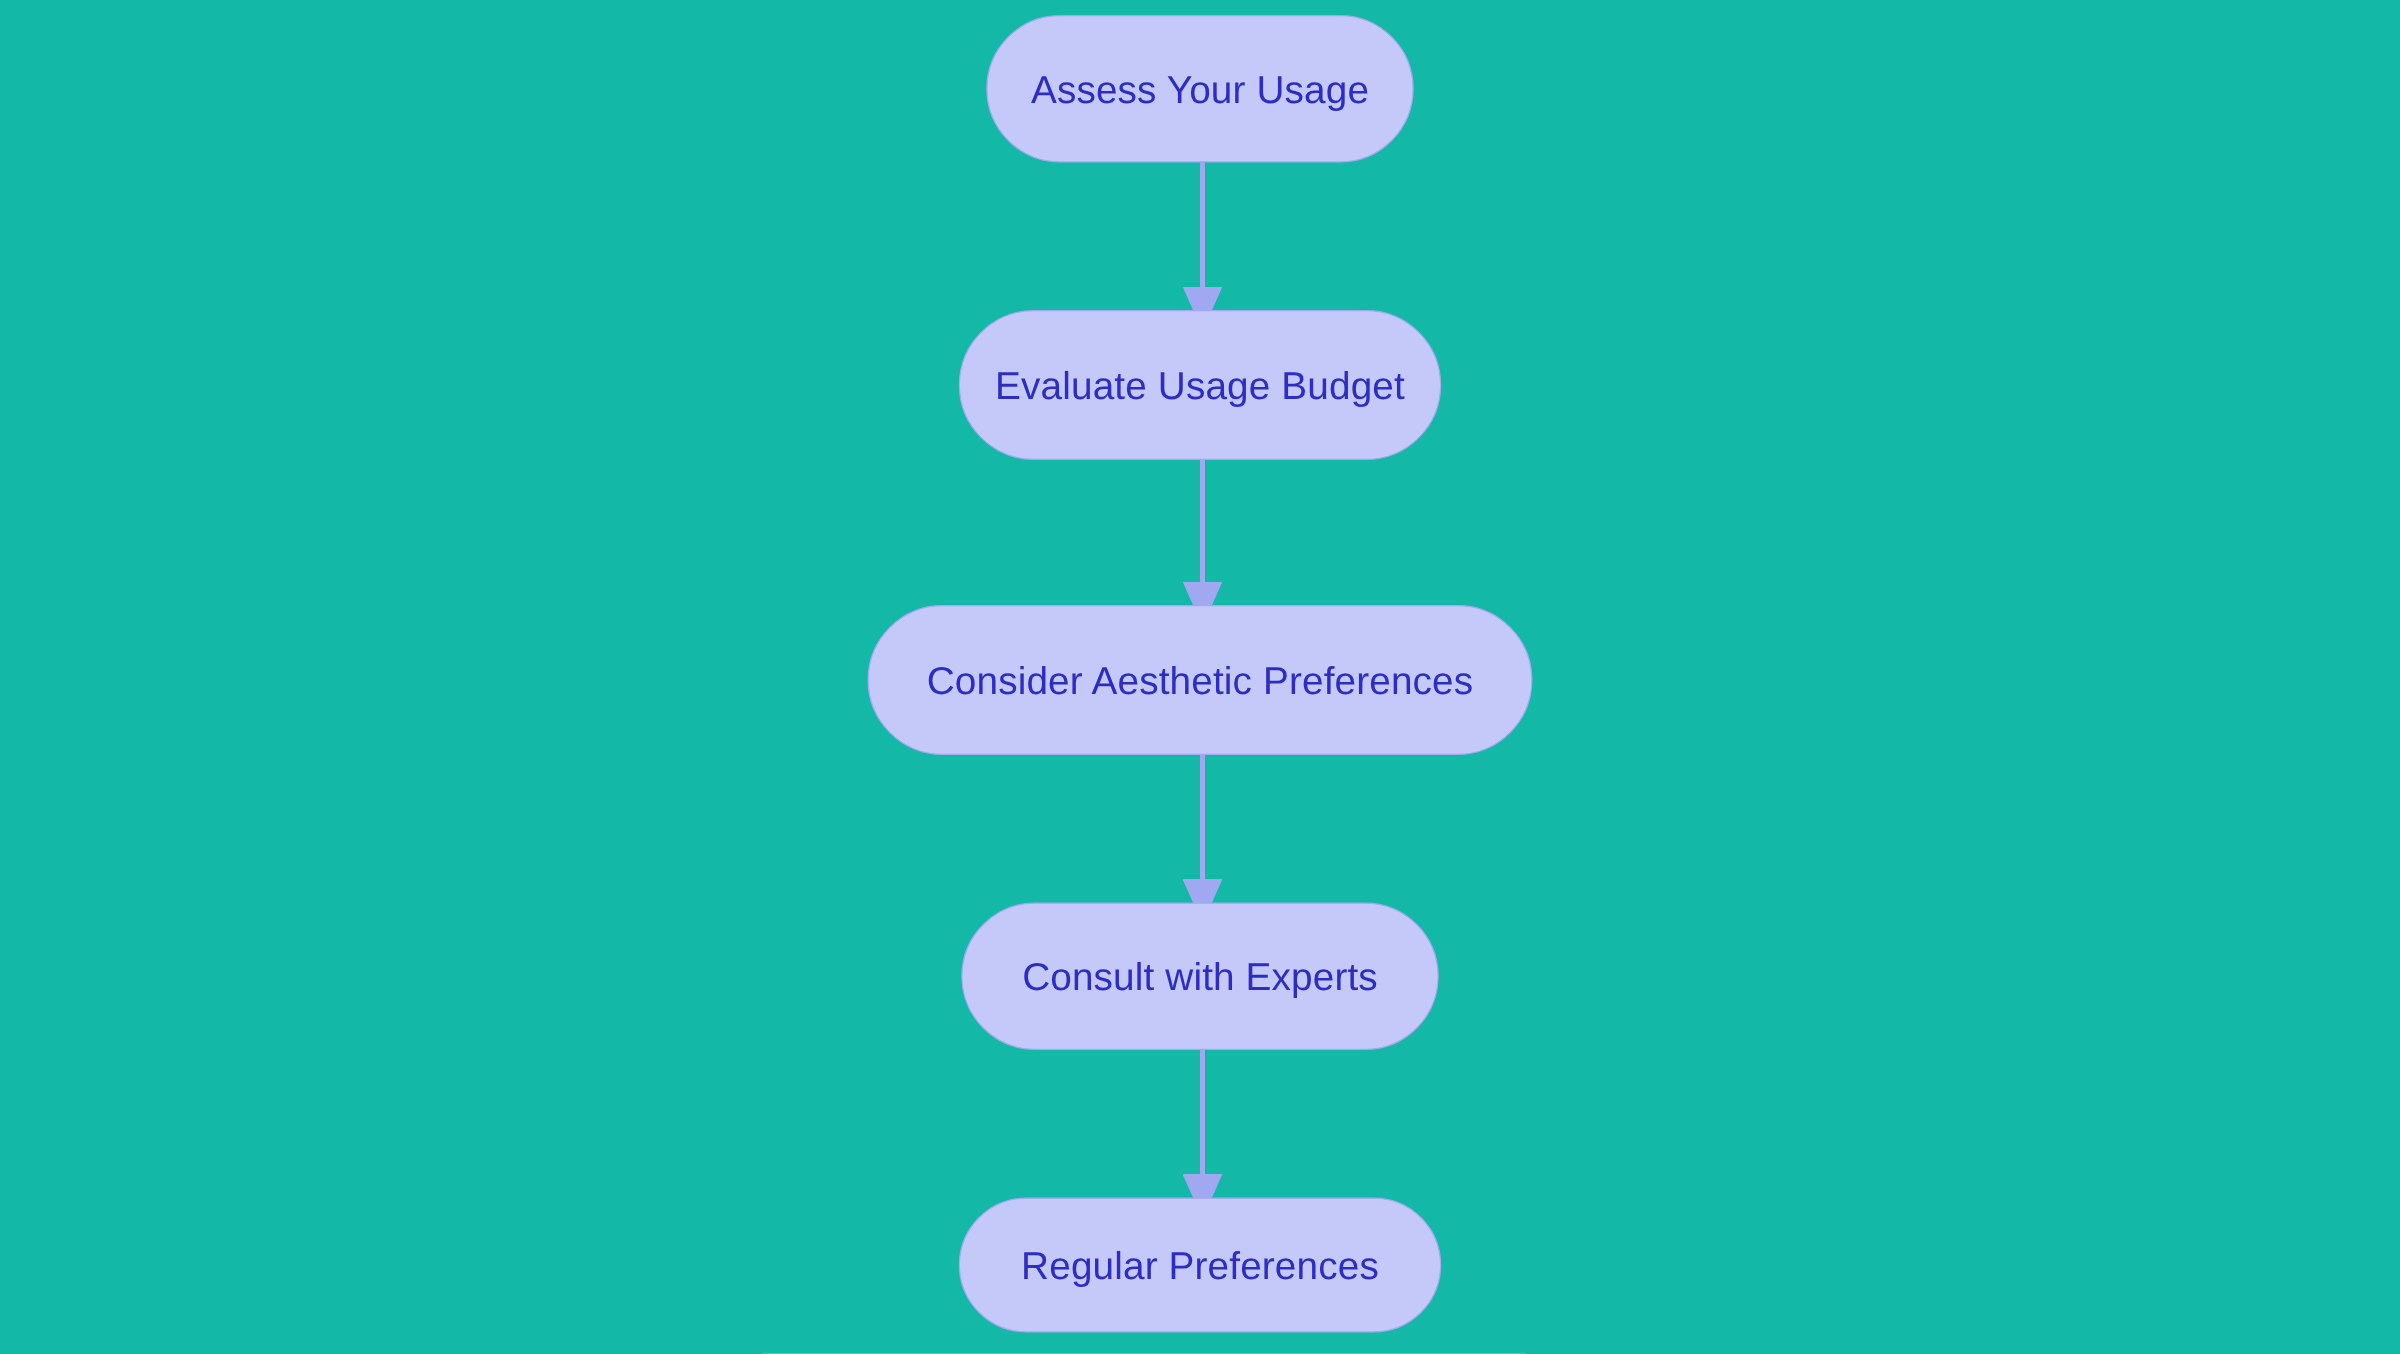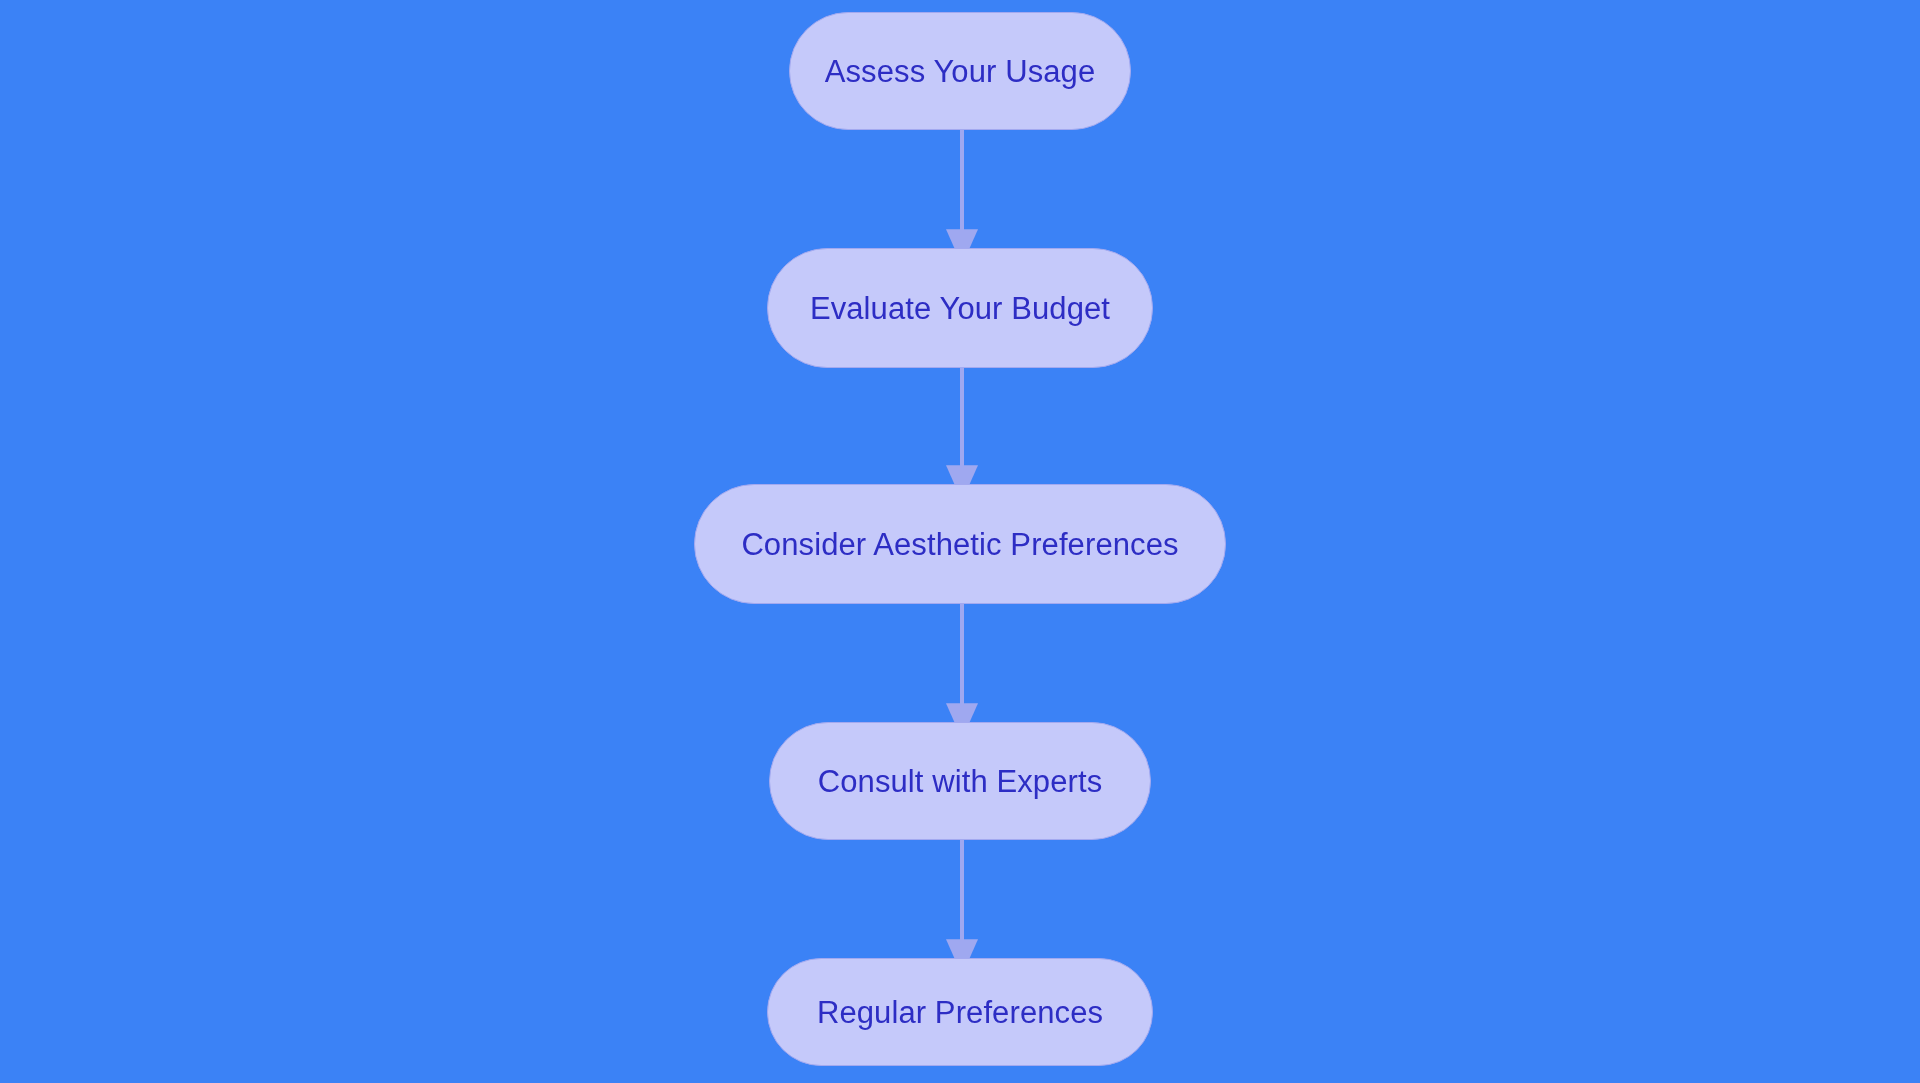--- a/index.html
+++ b/index.html
@@ -12,21 +12,21 @@
     width: 1920px;
     height: 1083px;
     overflow: hidden;
     font-family: "Liberation Sans", sans-serif;
   }
 
   #flow-canvas {
     position: relative;
     width: 1920px;
     height: 1083px;
-    background: #3b82f6;
+    background: #14b8a6;
   }
 
   
   .connector-layer {
     position: absolute;
     left: 0;
     top: 0;
     width: 1920px;
     height: 1083px;
     pointer-events: none;
@@ -97,21 +97,21 @@
     </g>
   </svg>
 
   <div class="node-chain">
 
     <div class="flow-node node-1">
       <span class="node-label">Assess Your Usage</span>
     </div>
 
     <div class="flow-node node-2">
-      <span class="node-label">Evaluate Your Budget</span>
+      <span class="node-label">Evaluate Usage Budget</span>
     </div>
 
     <div class="flow-node node-3">
       <span class="node-label">Consider Aesthetic Preferences</span>
     </div>
 
     <div class="flow-node node-4">
       <span class="node-label">Consult with Experts</span>
     </div>
 

